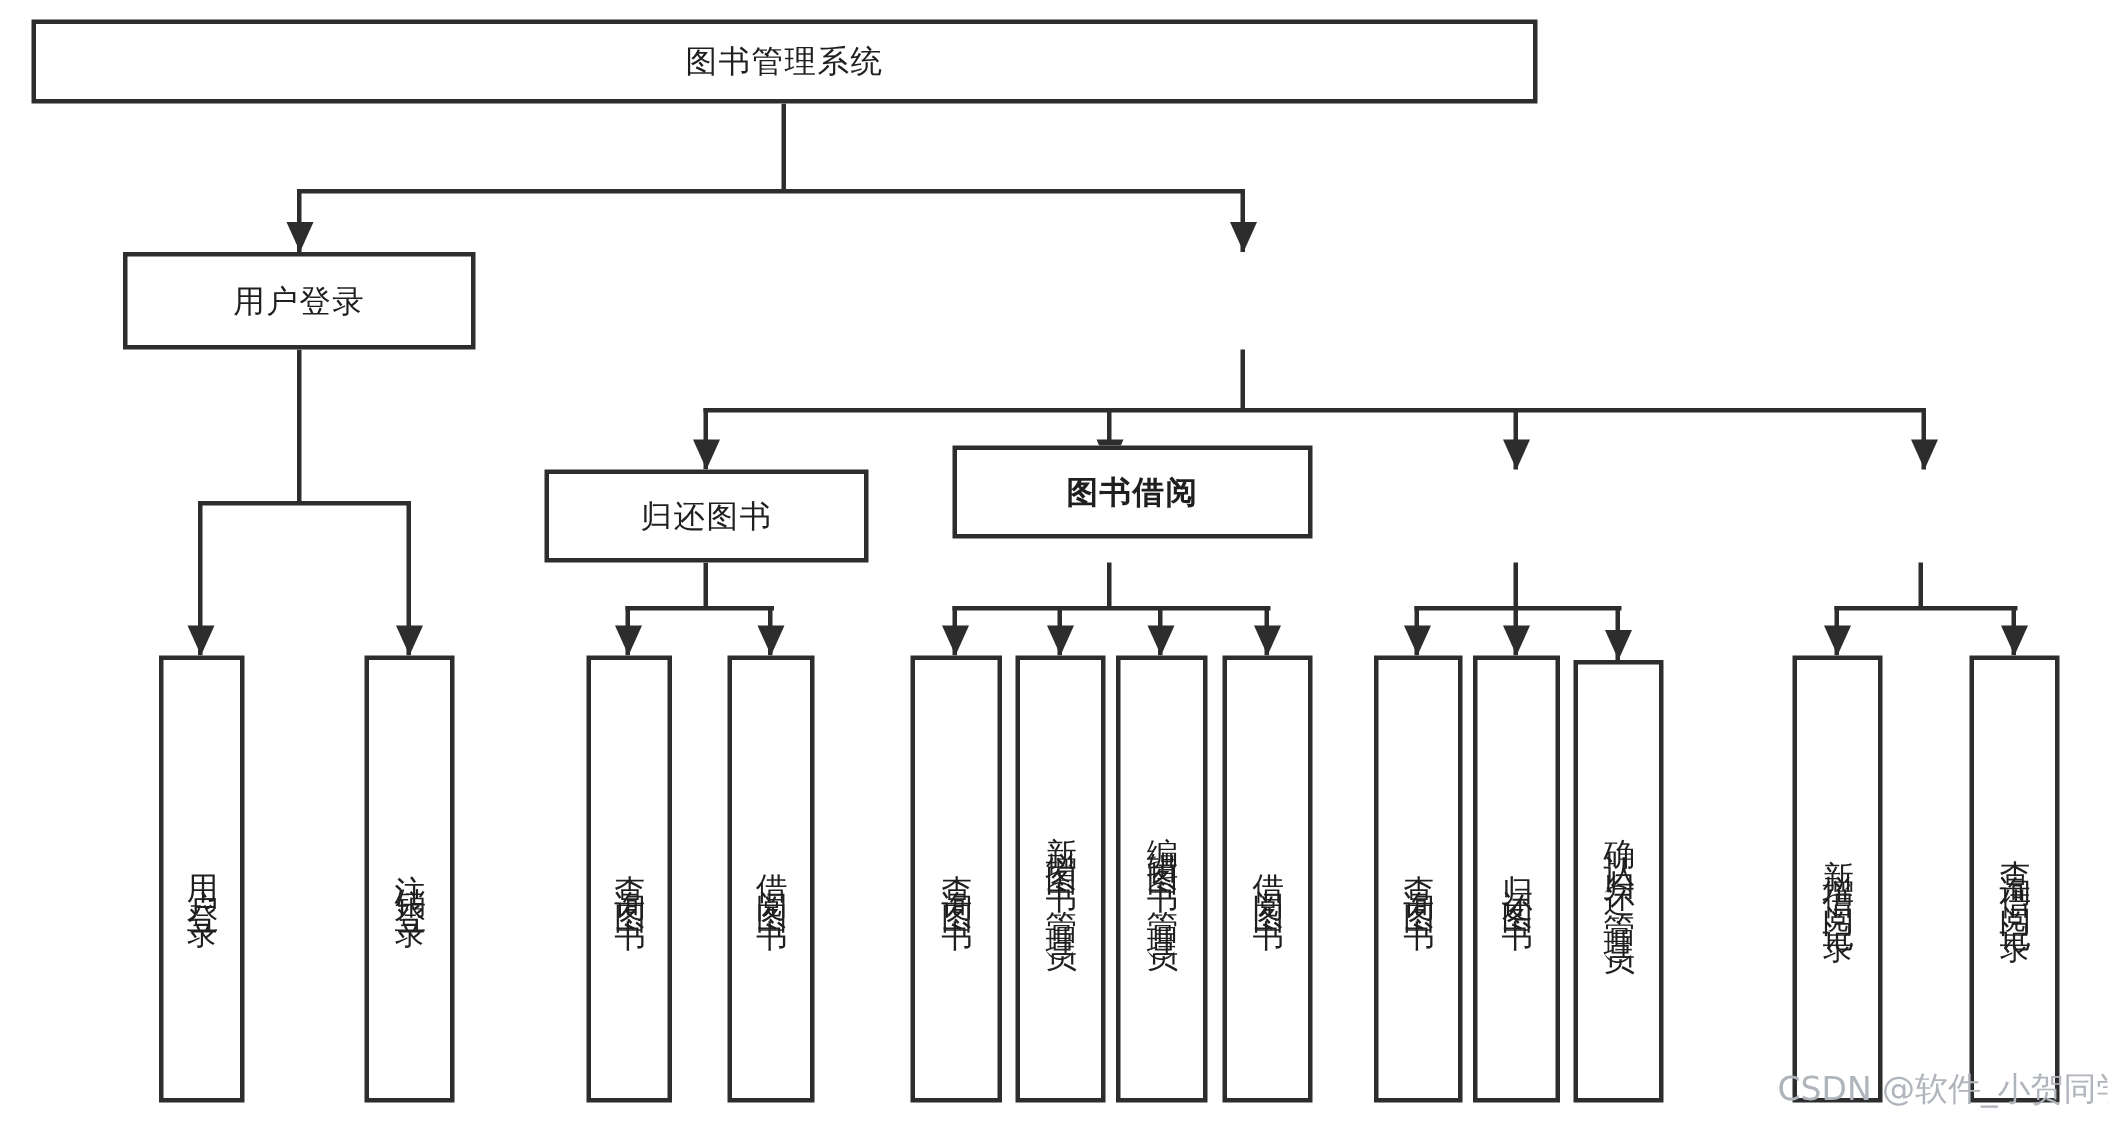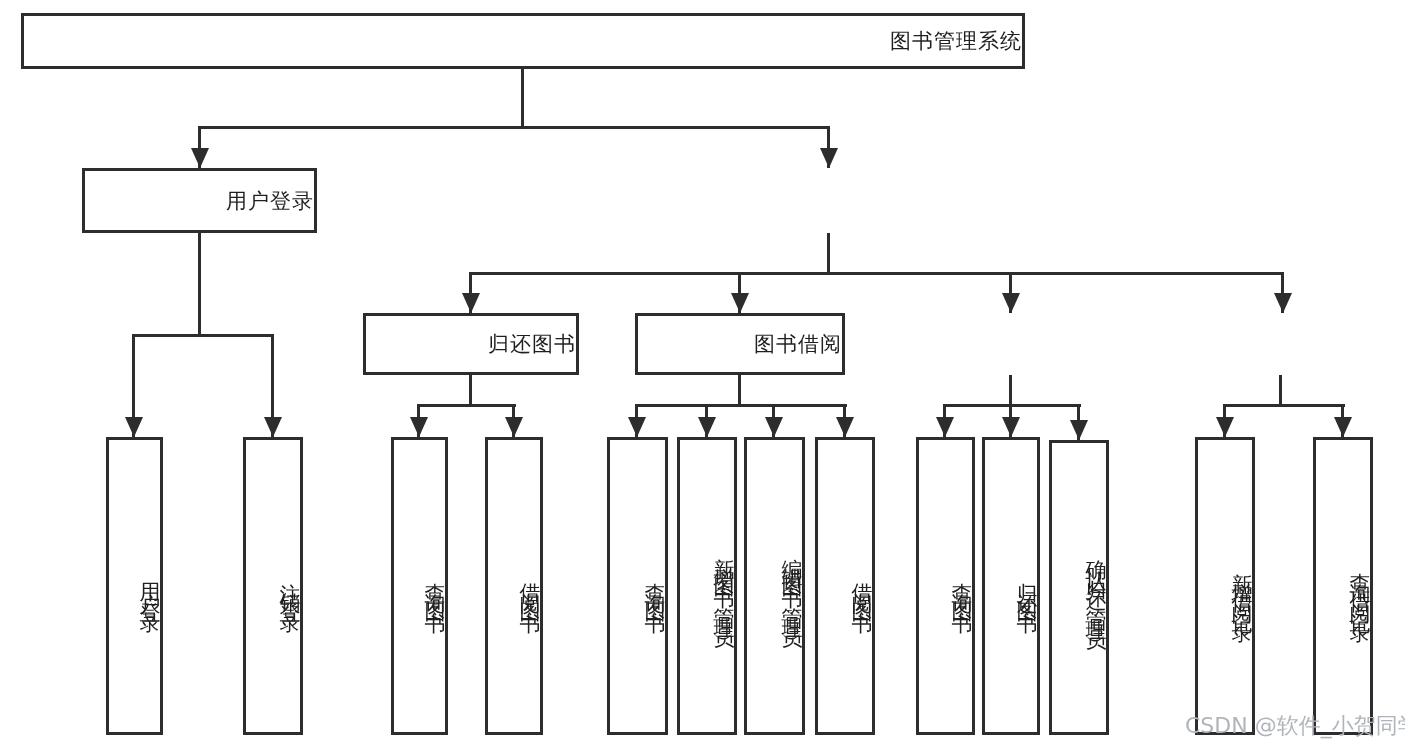--- a/index.html
+++ b/index.html
@@ -22,42 +22,42 @@
     overflow: hidden;
   }
   
   .hbox, .vbox {
     position: absolute;
     box-sizing: border-box;
     border: 3px solid var(--line);
     background: var(--box_background);
     display: flex;
     align-items: center;
-    justify-content: flex-end;
+    justify-content: center;
     color: var(--text);
     z-index: 2;
   }
   .hbox .lbl {
     font-size: 21px;
     letter-spacing: 1px;
     white-space: nowrap;
   }
   .vbox { top: 437px; height: 298px; }
   .vbox .lbl {
     writing-mode: vertical-rl;
     text-orientation: mixed;
     font-size: 21px;
     line-height: 1;
     letter-spacing: 10px;
   }
   #n-root            { left: 21px;   top: 13px;  width: 1004px; height: 56px; }
   #n-user-login      { left: 82px;   top: 168px; width: 235px;  height: 65px; }
   #n-book-mgmt       { left: 711px;  top: 168px; width: 236px;  height: 65px; }
   #n-new-book-rec    { left: 363px;  top: 313px; width: 216px;  height: 62px; }
-  #n-book-borrow     { left: 635px;  top: 313px; width: 210px;  height: 62px; }
+  #n-book-borrow     { left: 635px;  top: 297px; width: 240px;  height: 62px; font-weight: bold; }
   #n-current-borrow  { left: 905px;  top: 313px; width: 212px;  height: 62px; }
   #n-borrow-records  { left: 1172px; top: 313px; width: 218px;  height: 62px; }
 
   #n-leaf-login           { left: 106px;  width: 57px; }
   #n-leaf-logout          { left: 243px;  width: 60px; }
   #n-leaf-query-books-1   { left: 391px;  width: 57px; }
   #n-leaf-borrow-books-1  { left: 485px;  width: 58px; }
   #n-leaf-query-books-2   { left: 607px;  width: 61px; }
   #n-leaf-add-books       { left: 677px;  width: 60px; }
   #n-leaf-edit-books      { left: 744px;  width: 61px; }

